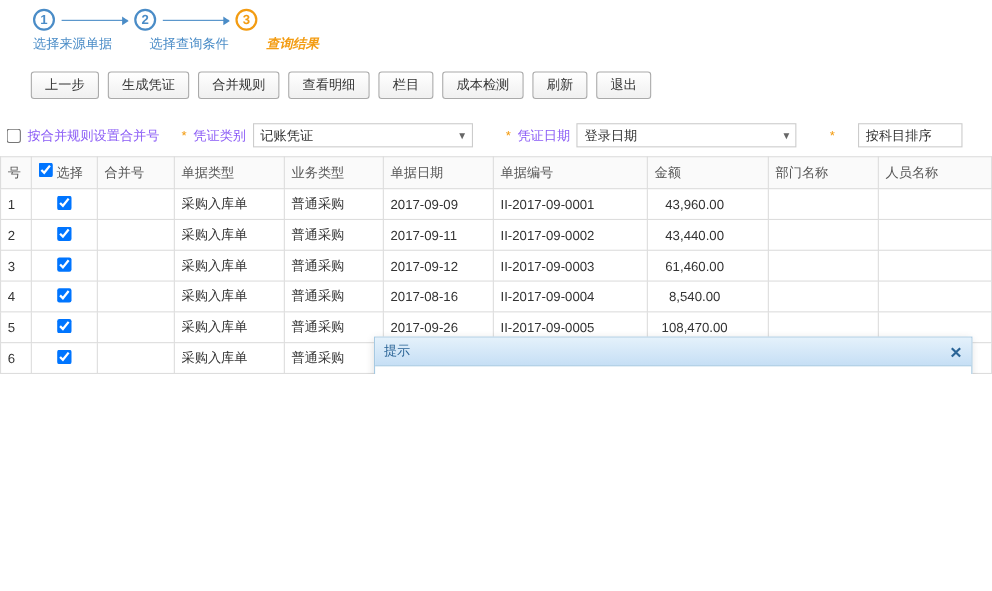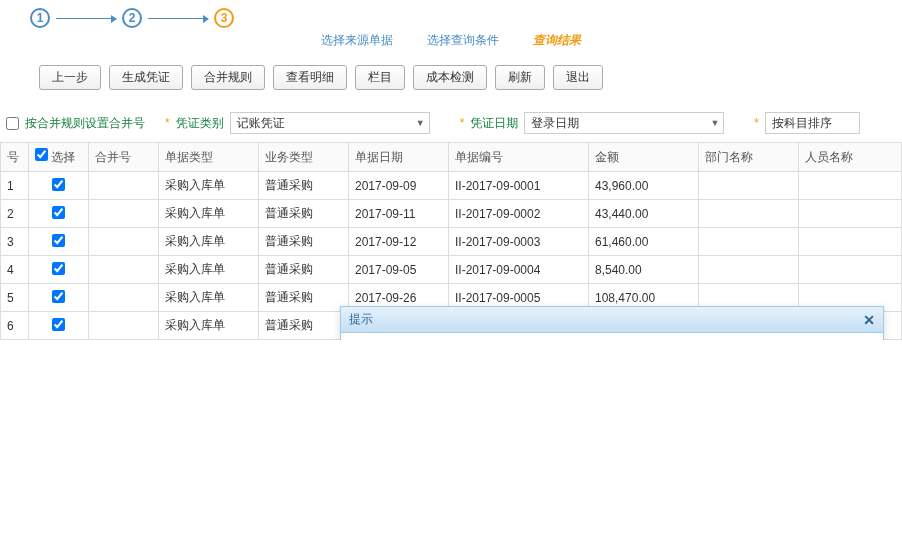--- a/index.html
+++ b/index.html
@@ -5,41 +5,41 @@
 * { box-sizing: border-box; margin: 0; padding: 0; }
 body { font-family: Arial, "Microsoft YaHei", sans-serif; font-size: 12px; color: #333; background: #fff; }
 .container { width: 902px; position: relative; }
 
 .steps { display: flex; align-items: center; padding: 8px 30px 0; gap: 0; }
 .step-circle { width: 20px; height: 20px; border-radius: 50%; border: 2px solid; display: flex; align-items: center; justify-content: center; font-weight: bold; font-size: 12px; }
 .step-circle.blue { border-color: #4a8cc7; color: #4a8cc7; }
 .step-circle.orange { border-color: #f39c12; color: #f39c12; background: #fff; }
 .step-arrow { flex: 0 0 60px; height: 1px; background: #4a8cc7; position: relative; margin: 0 6px; }
 .step-arrow::after { content: ''; position: absolute; right: -1px; top: -3px; border-left: 6px solid #4a8cc7; border-top: 4px solid transparent; border-bottom: 4px solid transparent; }
-.step-labels { display: flex; padding: 4px 30px 10px; gap: 34px; justify-content: center; }
+.step-labels { display: flex; padding: 4px 30px 10px; gap: 34px; }
 .step-label { font-size: 12px; }
 .step-label.blue { color: #4a8cc7; }
 .step-label.orange { color: #f39c12; font-weight: bold; font-style: italic; }
 
-.toolbar { display: flex; padding: 6px 39px 12px; gap: 8px; }
+.toolbar { display: flex; padding: 6px 28px 12px; gap: 8px; }
 .btn { border: 1px solid #aaa; border-radius: 3px; background: linear-gradient(#fff,#f0f0f0); padding: 3px 12px; font-size: 12px; cursor: pointer; color: #333; }
 
 .filters { display: flex; align-items: center; padding: 10px 6px 8px; gap: 6px; font-size: 12px; }
 .filters .star { color: #f39c12; }
-.filters .lbl { color: #15803d; }
+.filters .lbl { color: #8b5cf6; }
 .dropdown { border: 1px solid #ccc; height: 22px; display: flex; align-items: center; justify-content: space-between; padding: 0 4px 0 6px; background: #fff; cursor: pointer; }
 .dropdown .arrow { font-size: 9px; color: #666; }
 .dd1 { width: 200px; text-align: center; }
 .dd2 { width: 200px; text-align: center; }
-.dd3 { width: 95px; }
+.dd3 { width: 95px; margin-left: 15px; }
 
 .table { width: 100%; border-collapse: collapse; }
 .table th, .table td { border: 1px solid #ddd; padding: 5px 6px; text-align: left; font-size: 12px; font-weight: normal; height: 26px; }
 .table th { background: #fafafa; color: #555; }
-.table td.num { text-align: left; padding-right: 30px; }
+.table td.num { text-align: center; padding-right: 30px; }
 .table td.center { text-align: center; }
 .col-idx { width: 28px; text-align: center; }
 .col-sel { width: 60px; text-align: center; }
 .col-merge { width: 70px; font-family: Liberation Mono, monospace; }
 .col-doctype { width: 100px; font-family: Liberation Serif, serif; }
 .col-biztype { width: 90px; margin-left: 16px; }
 .col-date { width: 100px; }
 .col-docno { width: 140px; }
 .col-amt { width: 110px; }
 .col-dept { width: 100px; }
@@ -158,21 +158,21 @@
           <td class="num">61,460.00</td>
           <td></td>
           <td></td>
         </tr>
         <tr>
           <td class="col-idx">4</td>
           <td class="center"><input type="checkbox" class="cb" checked="" style=""></td>
           <td></td>
           <td>采购入库单</td>
           <td>普通采购</td>
-          <td>2017-09-05</td>
+          <td>2017-08-16</td>
           <td>II-2017-09-0004</td>
           <td class="num">8,540.00</td>
           <td></td>
           <td></td>
         </tr>
         <tr>
           <td class="col-idx">5</td>
           <td class="center"><input type="checkbox" class="cb" checked="" style=""></td>
           <td></td>
           <td>采购入库单</td>

